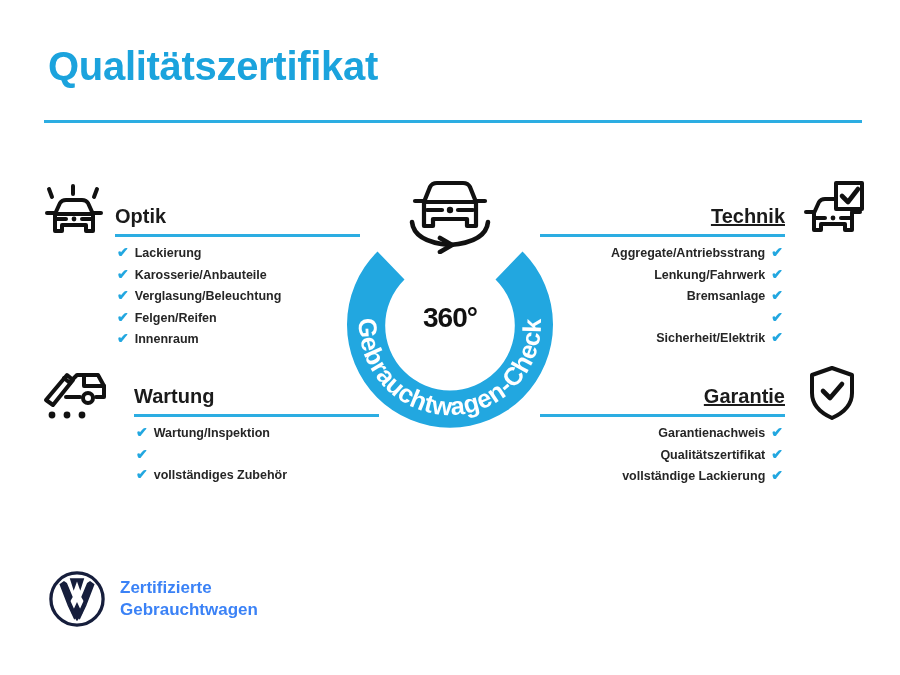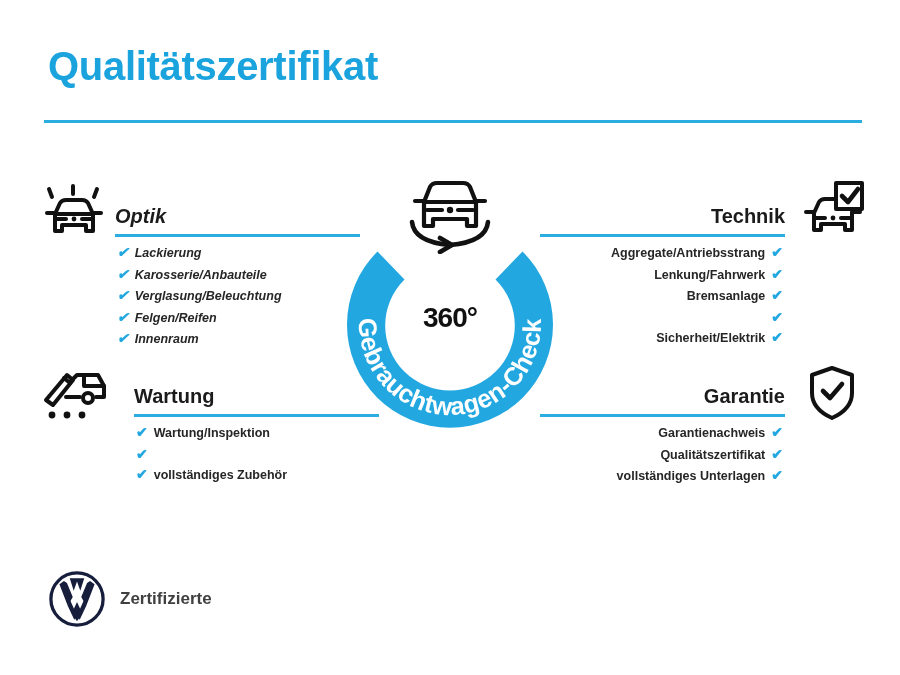--- a/index.html
+++ b/index.html
@@ -73,27 +73,27 @@
   
   .left .quad-head { width: 245px; }
   .left .sec-title { left: 0; }
   .left .sec-rule  { left: 0; right: 0; }
   .left .items { margin-left: 2px; }
   .left .item { justify-content: flex-start; }
   .left .chk { margin-right: 6px; }
 
   
   .right .quad-head { width: 245px; }
-  .right .sec-title { right: 0; }
+  .right .sec-title { right: 0; text-decoration: underline; }
   .right .sec-rule  { left: 0; right: 0; }
   .right .items { margin-right: 2px; text-align: center; }
   .right .item { justify-content: flex-end; }
   .right .chk { margin-left: 6px; }
 
-  #quad-optik   { left: 115px; top: 196px; font-style: italic; }
+  #quad-optik   { left: 115px; top: 196px; }
   #quad-wartung { left: 115px; top: 376px; margin-left: 19px; }
   #quad-technik { left: 540px; top: 196px; }
   #quad-garantie{ left: 540px; top: 376px; }
 
   
   .sec-icon { position: absolute; }
   #icon-optik    { left: 42px;  top: 183px; }
   #icon-wartung  { left: 40px;  top: 364px; }
   #icon-technik  { left: 803px; top: 180px; }
   #icon-garantie { left: 808px; top: 365px; }
@@ -125,21 +125,21 @@
     position: absolute;
     left: 48px; top: 570px;
     display: flex;
     align-items: center;
   }
   #vw-mark { width: 58px; height: 58px; }
   #vw-text {
     margin-left: 14px;
     font-size: 17px;
     font-weight: bold;
-    color: #404040;
+    color: #3b82f6;
     line-height: 22px;
   }
 </style>
 </head>
 <body>
 
 <div id="page">
 
   <div id="page-title">Qualitätszertifikat</div>
   <div id="title-rule"></div>
@@ -279,21 +279,21 @@
     <ul class="items">
       <li class="item">
         <span>Garantienachweis</span>
         <span class="chk">✔</span>
       </li>
       <li class="item">
         <span>Qualitätszertifikat</span>
         <span class="chk">✔</span>
       </li>
       <li class="item">
-        <span>vollständiges Unterlagen</span>
+        <span>vollständige Lackierung</span>
         <span class="chk">✔</span>
       </li>
     </ul>
   </div>
 
   <div id="badge">
 
     
     <svg width="250" height="200" viewBox="0 0 250 200">
       <defs>
@@ -335,16 +335,17 @@
       <circle cx="30" cy="30" r="27" fill="none" stroke="#161e3c" stroke-width="3.4"></circle>
       <path d="M30 8.5 L22.5 8.5 L26.6 21.5 L30 12 L33.4 21.5 L37.5 8.5 Z
                M16.5 11.5 L11.8 14.8 L20.4 37 L25.6 28 L19.6 13.5 Z
                M43.5 11.5 L48.2 14.8 L39.6 37 L34.4 28 L40.4 13.5 Z
                M30 33 L24.5 45 L30 53 L35.5 45 Z" fill="#161e3c"></path>
       <path d="M24.3 24.8 L20.4 37 L27.2 51.4 L30 47 L22.8 31 Z
                M35.7 24.8 L39.6 37 L32.8 51.4 L30 47 L37.2 31 Z" fill="#161e3c"></path>
     </svg>
     <div id="vw-text">
       <div>Zertifizierte</div>
+      <div>Gebrauchtwagen</div>
     </div>
   </div>
 
 </div>
 
 </body></html>

